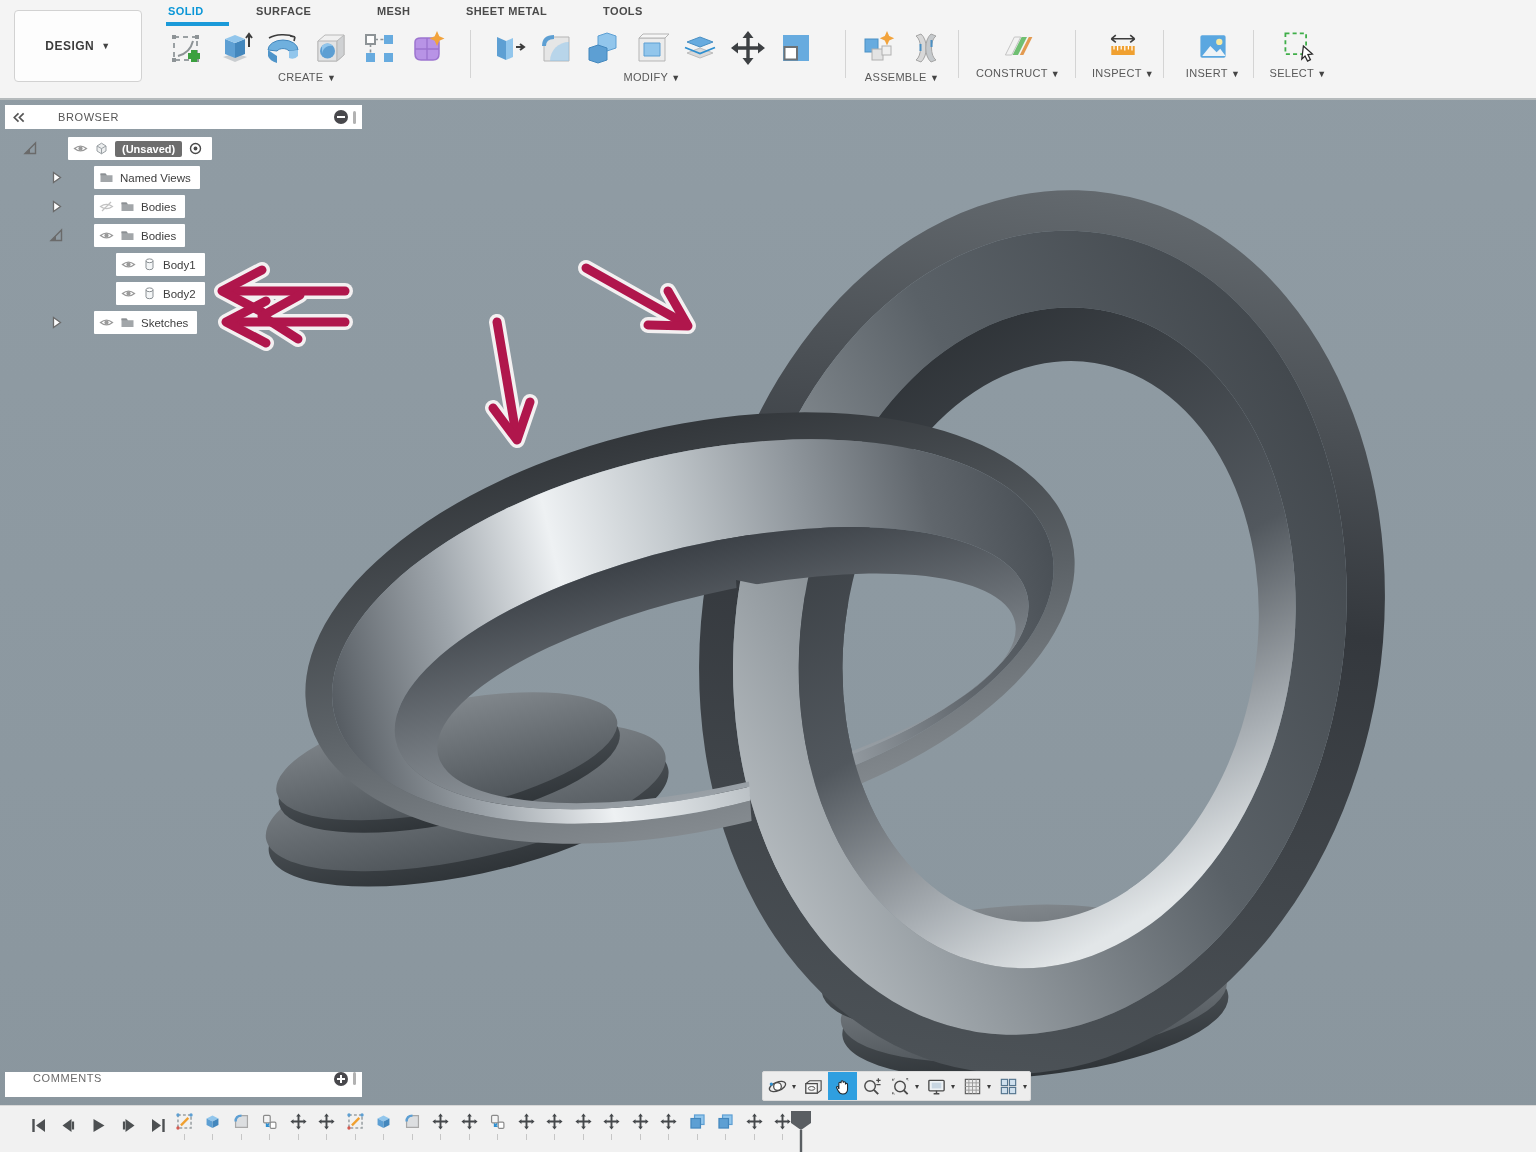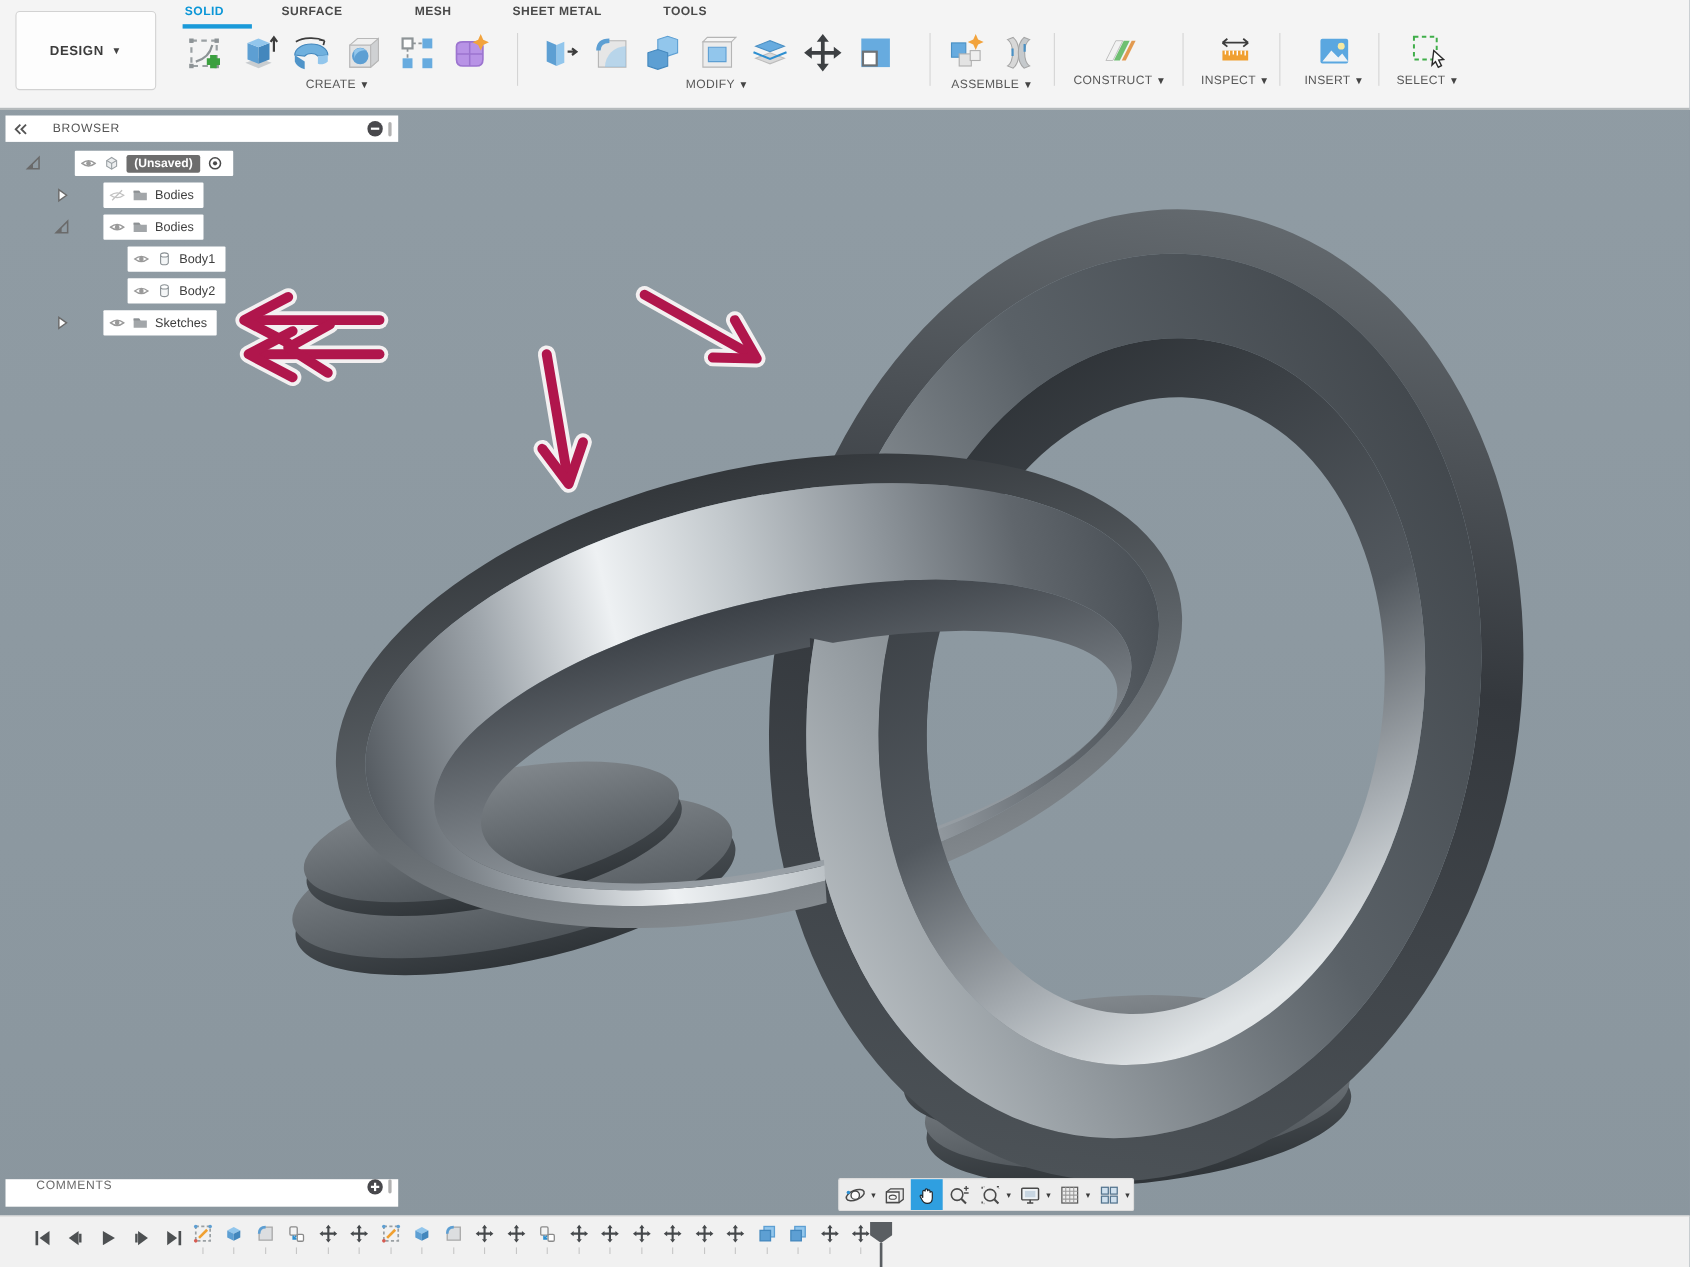--- a/index.html
+++ b/index.html
@@ -26,21 +26,21 @@
   .tgroup .glabel { margin-top:3px; text-align:center; font-size:11px; color:#585858;
     letter-spacing:.3px; cursor:pointer; }
   .tb-icon { width:40px; height:40px; cursor:pointer; }
   .tb-icon.small { width:36px; height:36px; }
   .vsep { position:absolute; top:30px; width:1px; height:48px; background:#d4d4d4; }
 
   
   .browser { position:absolute; left:5px; top:105px; width:357px; z-index:20; }
   .panel-header { height:24px; background:#fff; display:flex; align-items:center;
     padding:0 6px; }
-  .panel-header .ph-title { font-size:11px; color:#565656; letter-spacing:.6px; flex:1; margin-left:6px;padding-left:16px; }
+  .panel-header .ph-title { font-size:11px; color:#565656; letter-spacing:.6px; flex:1; margin-left:16px;padding-left:16px; }
   .circle-btn { width:14px; height:14px; border-radius:50%; background:#48484c;
     display:flex; align-items:center; justify-content:center; cursor:pointer; margin-right:5px; }
   .circle-btn svg { display:block; }
   .drag-handle { width:3px; height:13px; background:#b2b2b2; border-radius:2px; }
   .tree { margin-top:8px; }
   .trow { height:23px; margin-bottom:6px; display:flex; align-items:center; }
   .expander { width:15px; height:15px; margin-right:4px; cursor:pointer; flex:none; }
   .rbox { background:#fff; border-radius:1px; height:23px; display:inline-flex;
     align-items:center; gap:6px; padding:0 9px 0 5px; font-size:11.5px; color:#3e3e3e; cursor:pointer;margin-left:26px; }
   .rbox .ticon { width:15px; height:15px; flex:none; }
@@ -373,20 +373,32 @@
         </svg>
         <span class="chip tlabel">(Unsaved)</span>
         <svg class="ticon" viewBox="0 0 15 15">
           <circle cx="7.5" cy="7.5" r="5" fill="#fff" stroke="#4a4a4a" stroke-width="1.4"></circle>
           <circle cx="7.5" cy="7.5" r="1.9" fill="#4a4a4a"></circle>
         </svg>
       </span>
     </div>
 
 
+    <div class="trow" style="padding-left:44px">
+      <svg class="expander" viewBox="0 0 15 15">
+        <polygon points="4.5,2.5 4.5,12.5 11.5,7.5" fill="#fdfdfd" stroke="#6a6a6a" stroke-width="1.3"></polygon>
+      </svg>
+      <span class="rbox">
+        <svg class="ticon" viewBox="0 0 15 15">
+          <path d="M1.5 3.5 h5 l1.3 1.8 h5.7 V12 H1.5z" fill="#a2a6a9"></path>
+          <path d="M1.5 3.5 h5 l1.3 1.8 H1.5z" fill="#8c9093"></path>
+        </svg>
+        <span class="tlabel">Named Views</span>
+      </span>
+    </div>
 
     <div class="trow" style="padding-left:44px">
       <svg class="expander" viewBox="0 0 15 15">
         <polygon points="4.5,2.5 4.5,12.5 11.5,7.5" fill="#fdfdfd" stroke="#6a6a6a" stroke-width="1.3"></polygon>
       </svg>
       <span class="rbox">
         <svg class="ticon" viewBox="0 0 15 15">
           <path d="M1.5 7.5 Q7.5 3.2 13.5 7.5 Q7.5 11.8 1.5 7.5z" fill="none" stroke="#c2c2c2" stroke-width="1.2"></path>
           <path d="M3 12 L12 3" stroke="#c2c2c2" stroke-width="1.2"></path>
         </svg>

